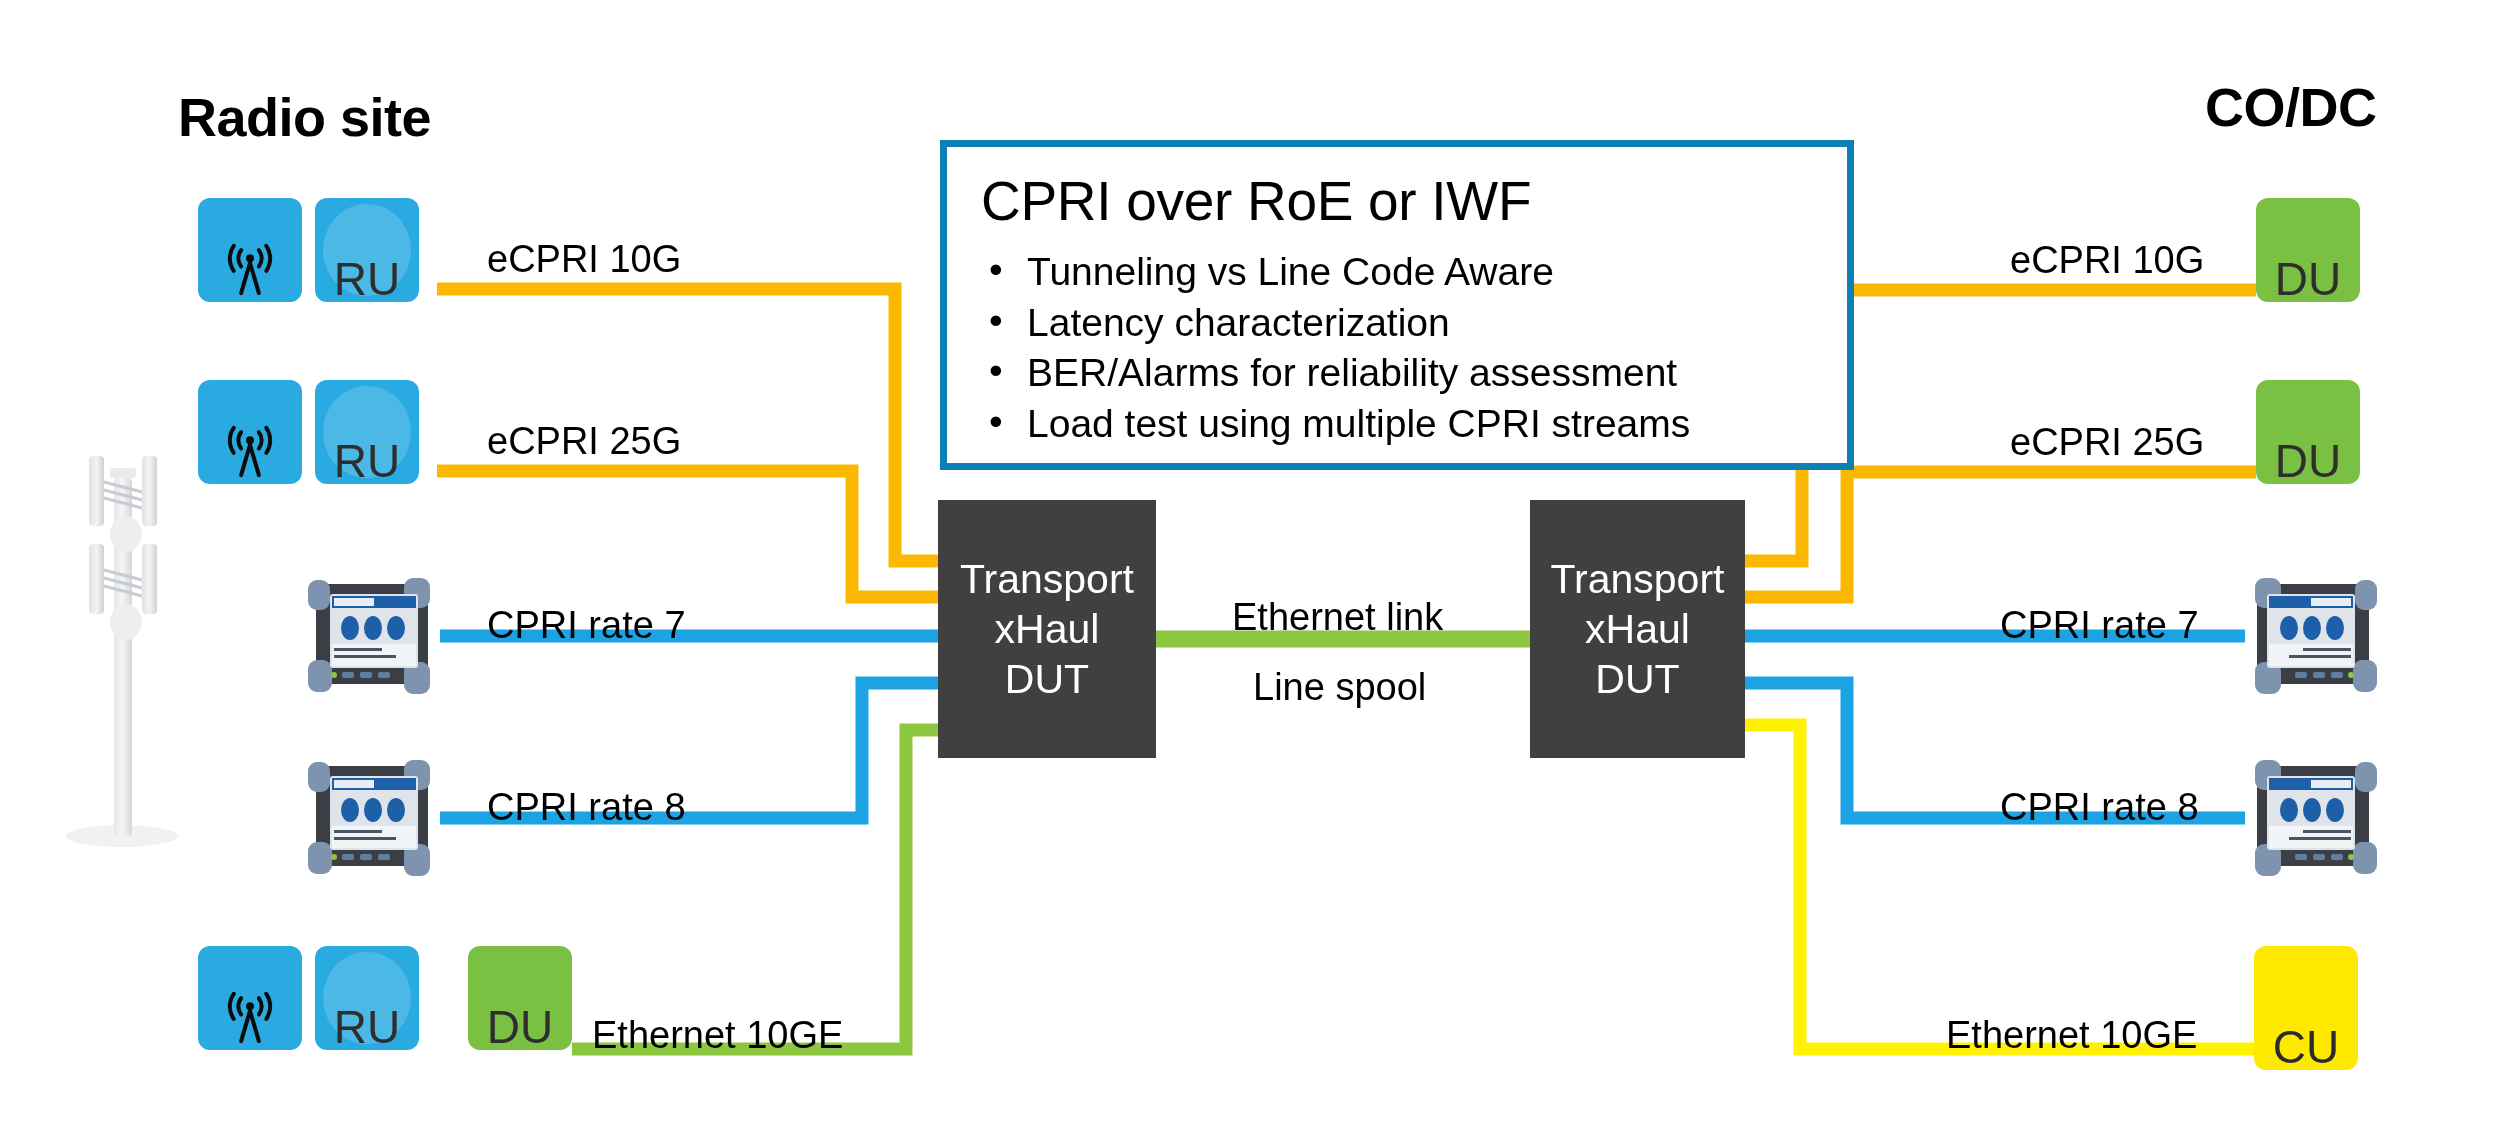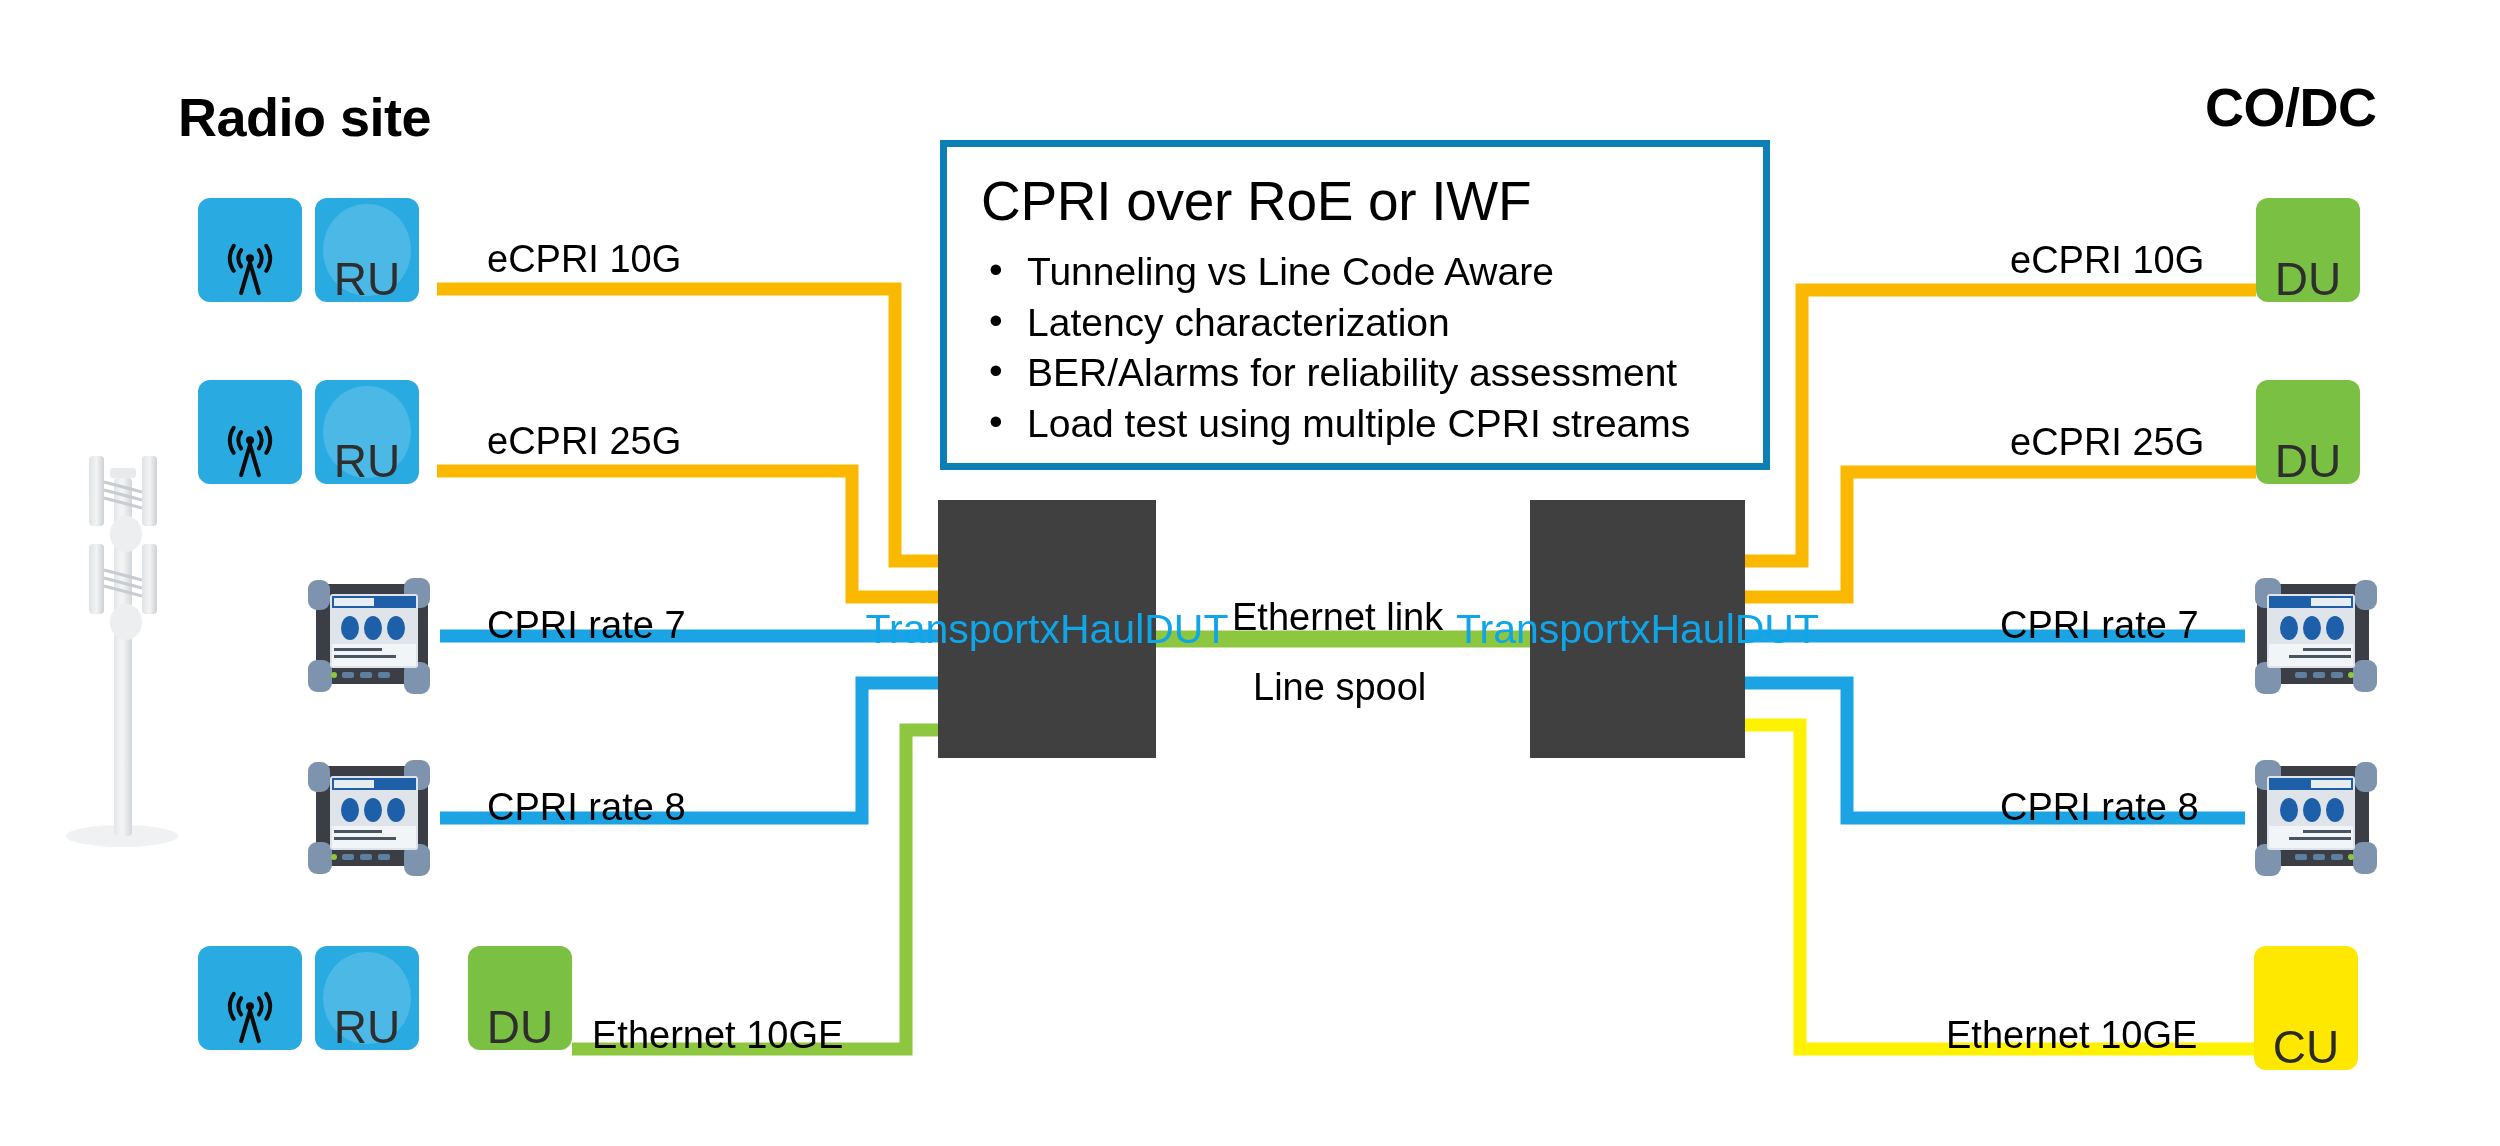--- a/index.html
+++ b/index.html
@@ -14,22 +14,22 @@
 
   .tile{position:absolute;border-radius:12px;display:flex;align-items:flex-end;justify-content:center;}
   .tile-blue{background:#29ABE2;}
   .tile-green{background:#7AC143;}
   .tile-yellow{background:#FFE800;}
   .tile-label{font-size:46px;color:#2e2e2e;line-height:1;}
   .tile-yellow .tile-label{color:#2b2b2b;}
   .ru-glow{position:absolute;left:8%;top:6%;width:84%;height:88%;border-radius:50%;
            background:rgba(255,255,255,.16);}
 
-  .dut{position:absolute;background:#404040;display:flex;flex-direction:row;
-       align-items:center;justify-content:center;color:#0ea5e9;font-size:41px;line-height:1.22;}
+  .dut{position:absolute;background:#404040;display:flex;flex-direction:column;
+       align-items:center;justify-content:center;color:#ffffff;font-size:41px;line-height:1.22;}
 
   .callout{position:absolute;background:#fff;border:7px solid #0C80B4;box-sizing:border-box;}
   .callout h2{margin:0;font-size:55px;font-weight:400;color:#000;letter-spacing:-.3px;}
   .callout ul{margin:14px 0 0 0;padding:0;list-style:none;}
   .callout li{font-size:39px;line-height:1.30;color:#000;position:relative;padding-left:46px;}
   .callout li:before{content:"•";position:absolute;left:8px;top:-2px;font-size:39px;}
 
   .wire-label{position:absolute;font-size:38px;color:#000;white-space:nowrap;margin-top:14px;}
 
   .tower{position:absolute;left:60px;top:448px;width:130px;height:400px;}
@@ -205,21 +205,21 @@
   </div>
   <div class="tile tile-blue" style="left:315px;top:946px;width:104px;height:104px;">
     <span class="ru-glow"></span>
     <span class="tile-label" style="position:relative;">RU</span>
   </div>
   <div class="tile tile-green" style="left:468px;top:946px;width:104px;height:104px;">
     <span class="tile-label">DU</span>
   </div>
   <div class="wire-label" style="left:592px;top:1000px;">Ethernet 10GE</div>
 
-  <div class="callout" style="left:940px;top:140px;width:830px;height:330px;padding:22px 18px 0 34px;">
+  <div class="callout" style="left:940px;top:140px;width:914px;height:330px;padding:22px 18px 0 34px;">
     <h2>CPRI over RoE or IWF</h2>
     <ul>
       <li>Tunneling vs Line Code Aware</li>
       <li>Latency characterization</li>
       <li>BER/Alarms for reliability assessment</li>
       <li>Load test using multiple CPRI streams</li>
     </ul>
   </div>
 
   <div class="dut" style="left:938px;top:500px;width:218px;height:258px;">

